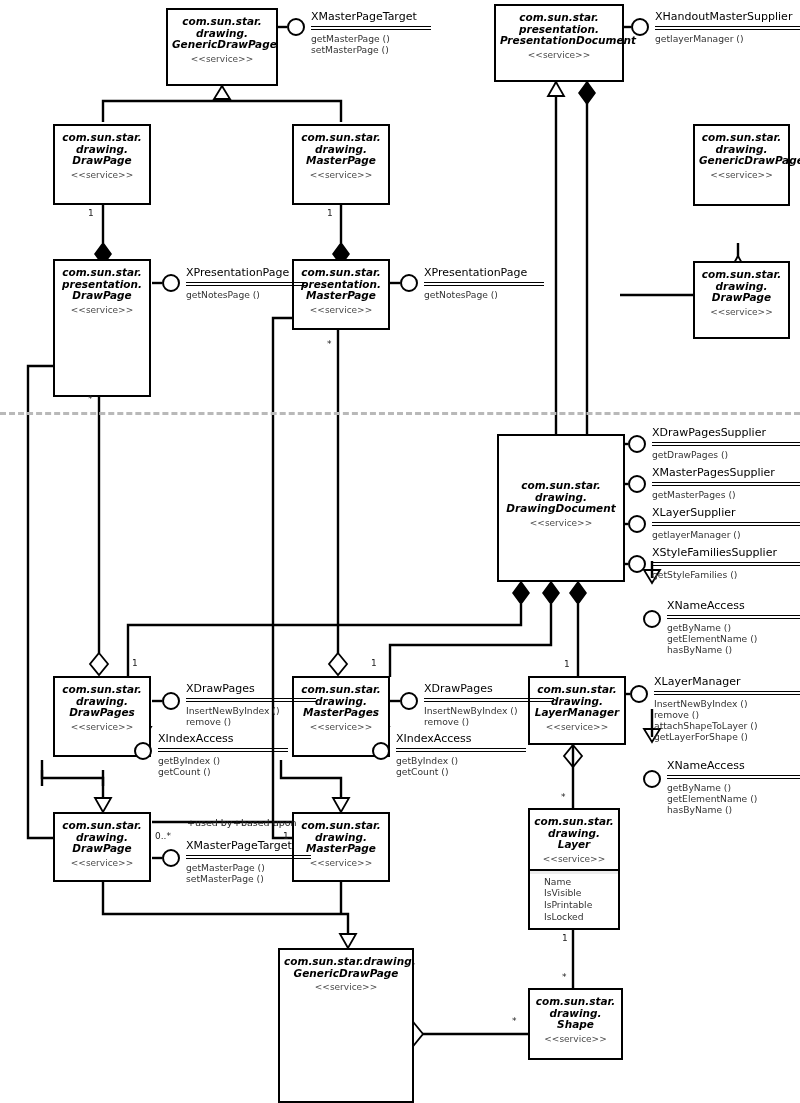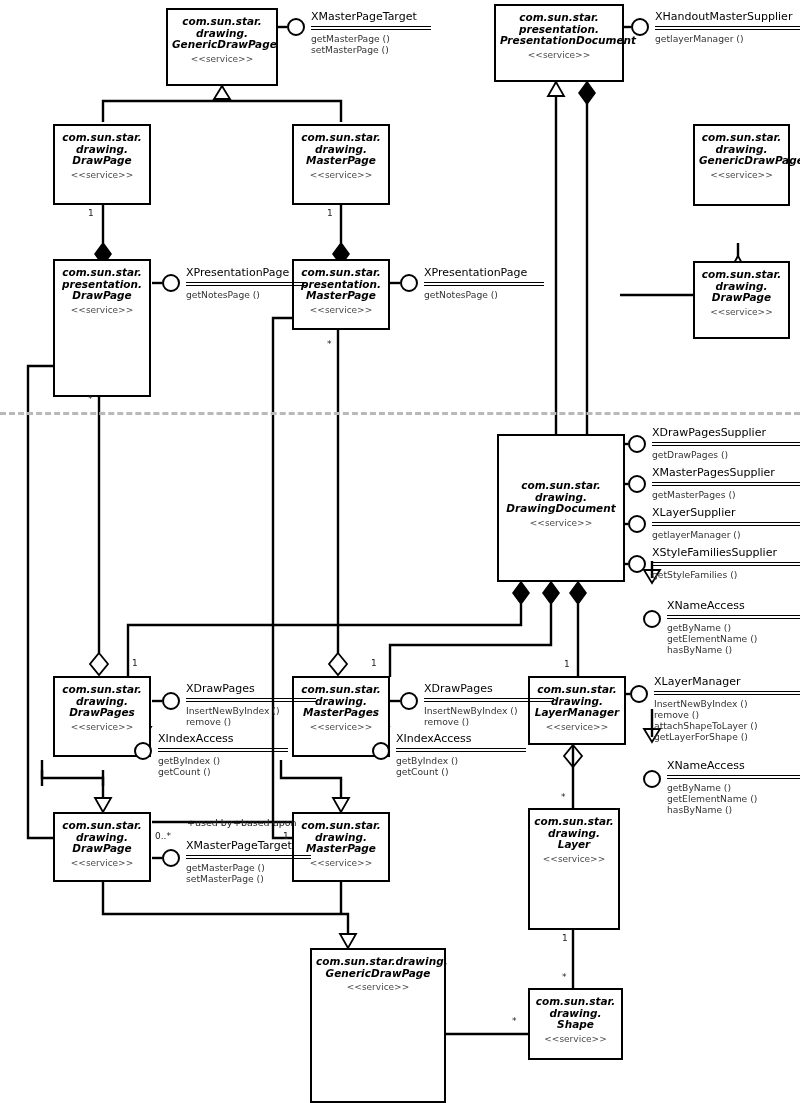--- a/index.html
+++ b/index.html
@@ -295,23 +295,29 @@
     </div>
   </div>
 
   <div class="uml" style="left:528px;top:808px;width:92px;height:122px;">
     <div class="hdr">
       <div class="nm" style="white-space:pre-line">com.sun.star.
 drawing.
 Layer</div>
       <div class="st">&lt;&lt;service&gt;&gt;</div>
     </div>
-  </div>
-
-  <div class="uml" style="left:278px;top:948px;width:136px;height:155px;margin-left:32px;">
+    <div class="attrs">
+      <div>Name</div>
+      <div>IsVisible</div>
+      <div>IsPrintable</div>
+      <div>IsLocked</div>
+    </div>
+  </div>
+
+  <div class="uml" style="left:278px;top:948px;width:136px;height:155px;">
     <div class="hdr">
       <div class="nm" style="white-space:pre-line">com.sun.star.drawing.
 GenericDrawPage</div>
       <div class="st">&lt;&lt;service&gt;&gt;</div>
     </div>
   </div>
 
   <div class="uml" style="left:528px;top:988px;width:95px;height:72px;">
     <div class="hdr">
       <div class="nm" style="white-space:pre-line">com.sun.star.

